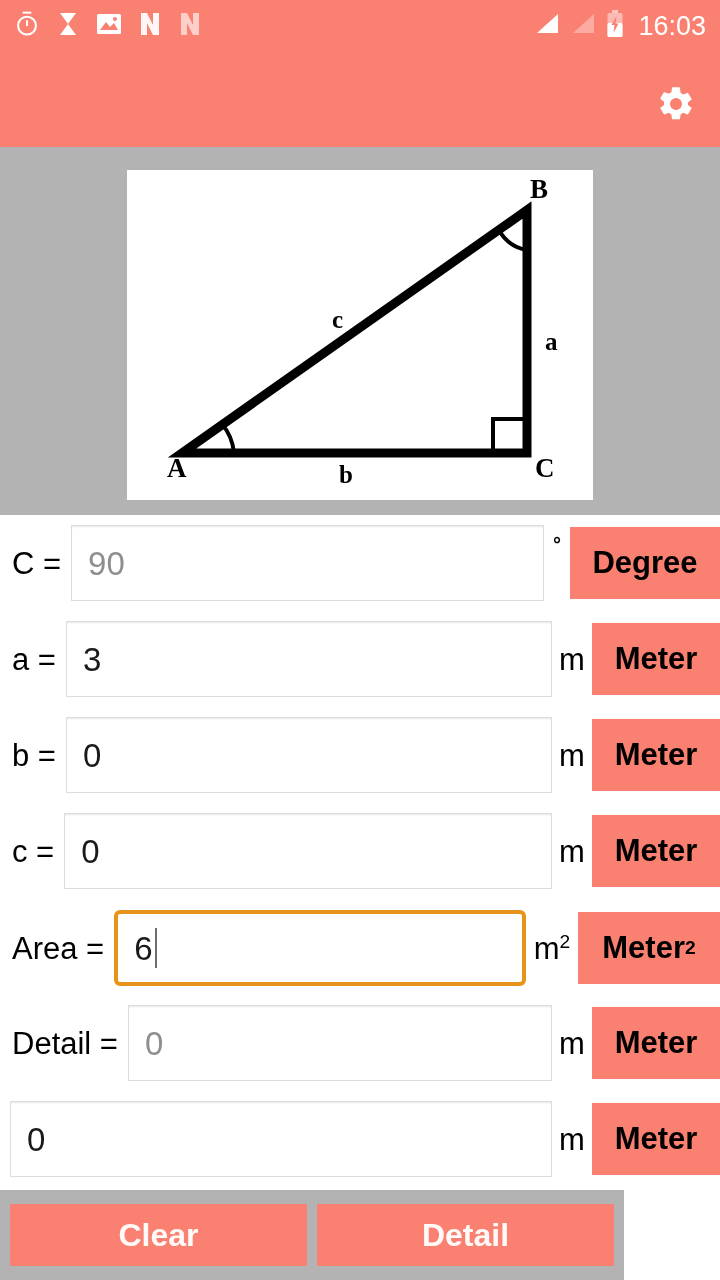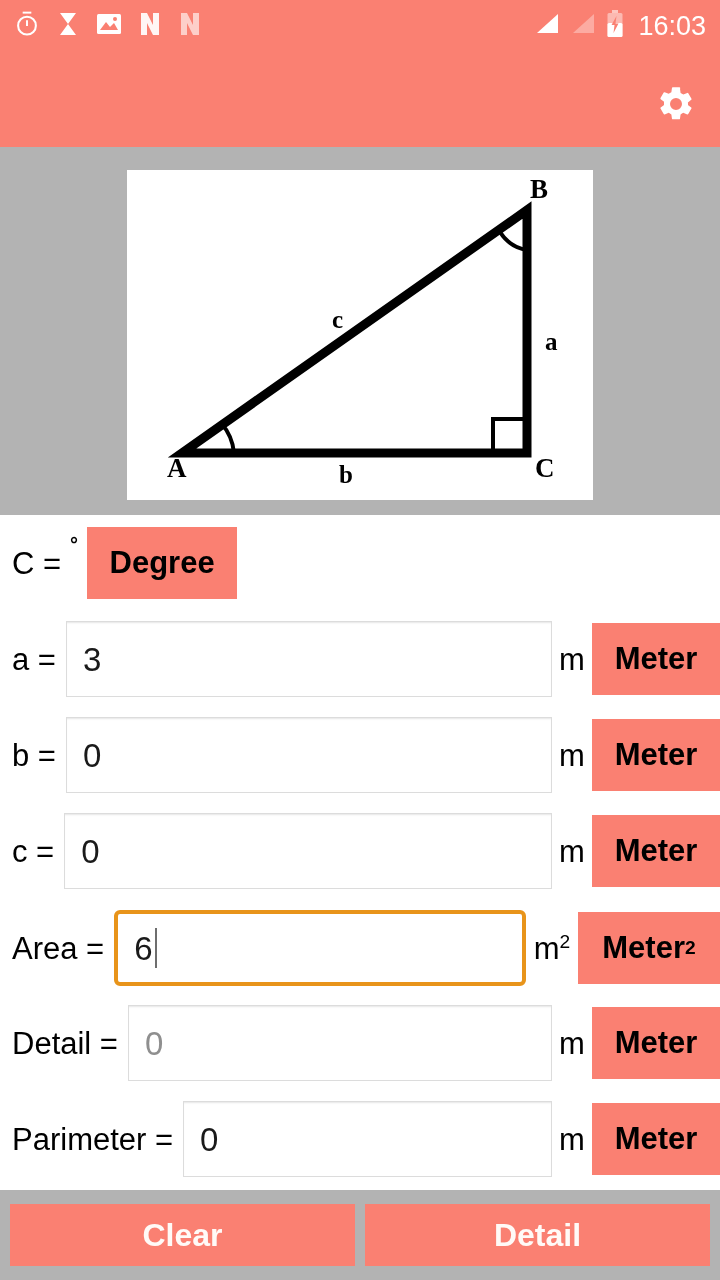--- a/index.html
+++ b/index.html
@@ -115,21 +115,21 @@
   #row-height .unit-btn,
   #row-perim  .unit-btn { width: 128px; }
   #row-area .unit-btn { width: 142px; }
 
   #row-C .field { margin-right: 0; }
   #row-area .field { margin-right: 0; }
   #row-area .unit { width: 52px; }
 
   
   .footer {
-    position: absolute; left: 0; top: 1190px; width: 720px; height: 90px;
+    position: absolute; left: 0; top: 1190px; width: 624px; height: 90px;
     background: #b3b3b3;
     display: flex; align-items: center; gap: 10px;
     padding: 0 10px;
   }
   .action-btn {
     flex: 1 1 0; height: 62px; background: #fa8072; color: #fffaf7;
     font-size: 32px; font-weight: bold;
     display: flex; align-items: center; justify-content: center;
     border: none;
     font-family: "Liberation Sans", sans-serif;
@@ -226,20 +226,23 @@
         <text x="418" y="180" font-family="'Liberation Serif', serif" font-size="25" font-weight="bold" fill="#000000">a</text>
         <text x="205" y="158" font-family="'Liberation Serif', serif" font-size="25" font-weight="bold" fill="#000000">c</text>
       </svg>
     </div>
   </div>
 
   <div class="form">
 
     <div class="row" id="row-C">
       <span class="row-label">C =</span>
+      <div class="field">
+        <span class="field-value placeholder">90</span>
+      </div>
       <span class="unit-deg">°</span>
       <div class="unit-btn">
         <span>Degree</span>
       </div>
     </div>
 
     <div class="row" id="row-a">
       <span class="row-label">a =</span>
       <div class="field">
         <span class="field-value">3</span>
@@ -290,21 +293,20 @@
       <div class="field">
         <span class="field-value placeholder">0</span>
       </div>
       <span class="unit">m</span>
       <div class="unit-btn">
         <span>Meter</span>
       </div>
     </div>
 
     <div class="row" id="row-perim">
-      <span class="row-label">Parimeter =</span>
       <div class="field">
         <span class="field-value">0</span>
       </div>
       <span class="unit">m</span>
       <div class="unit-btn">
         <span>Meter</span>
       </div>
     </div>
 
   </div>

